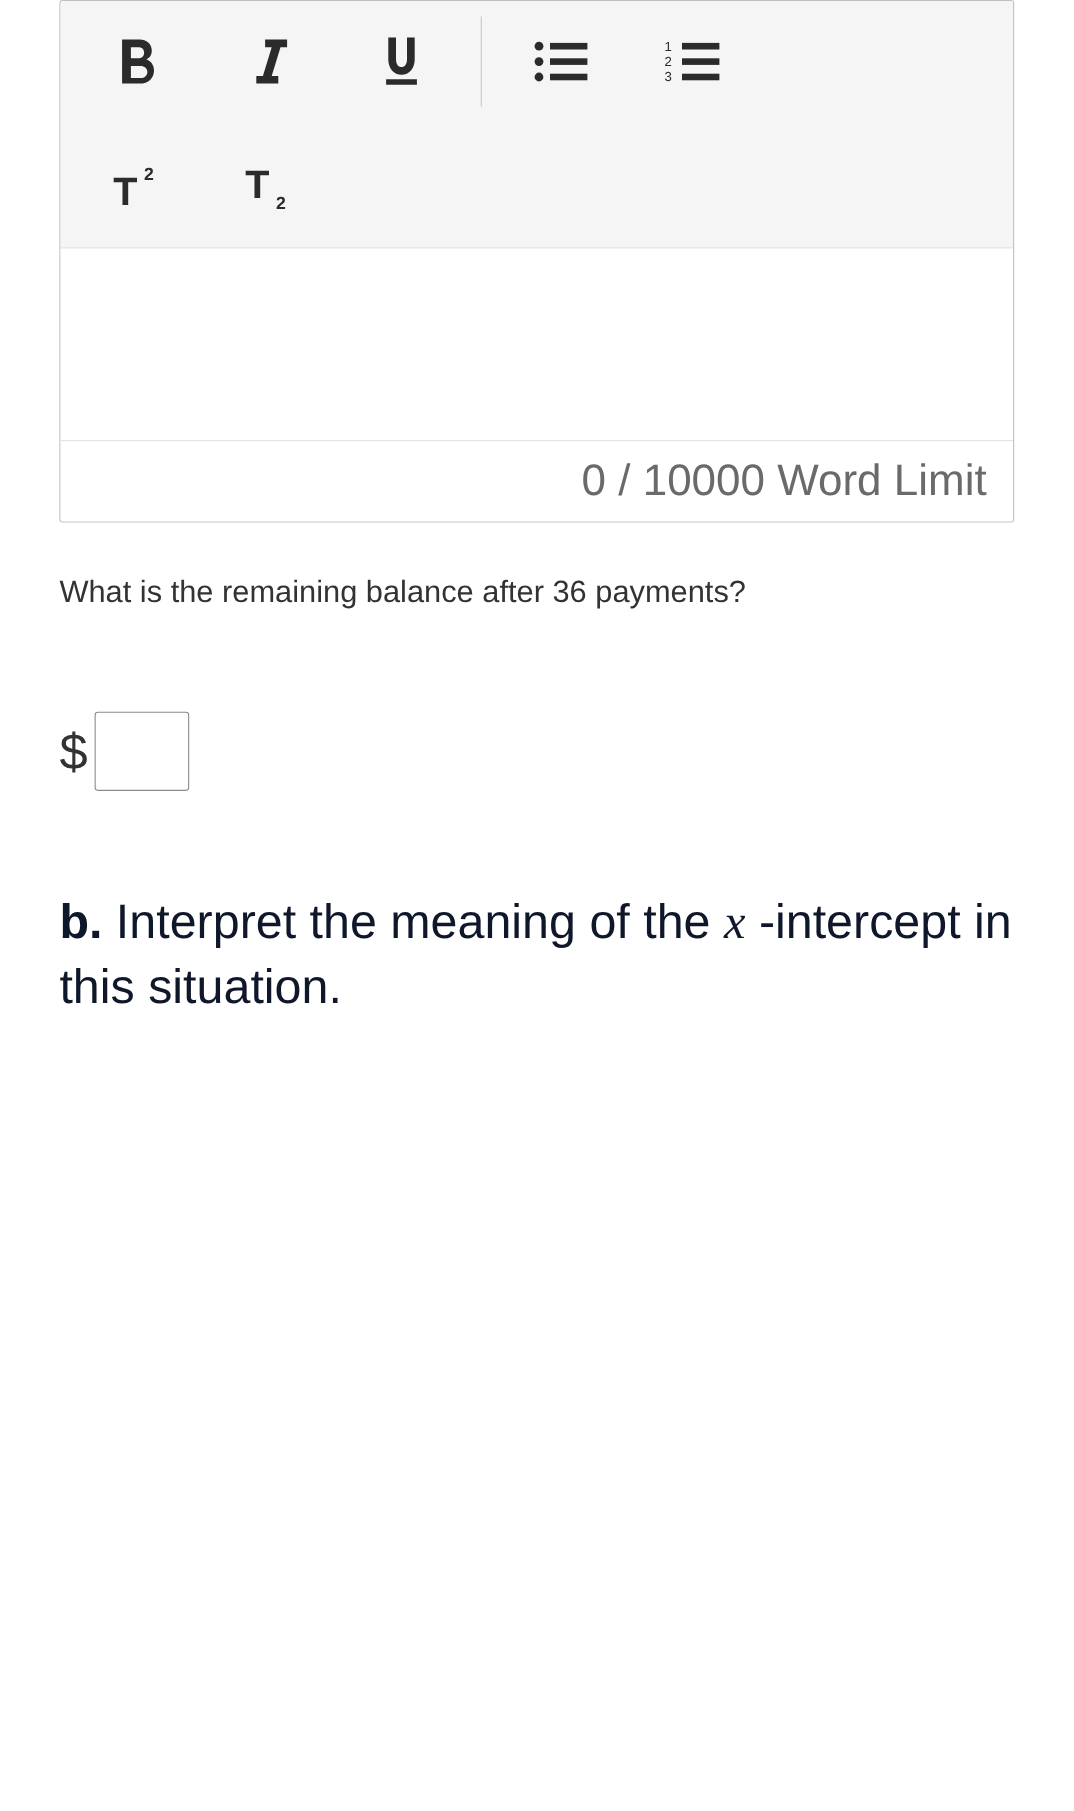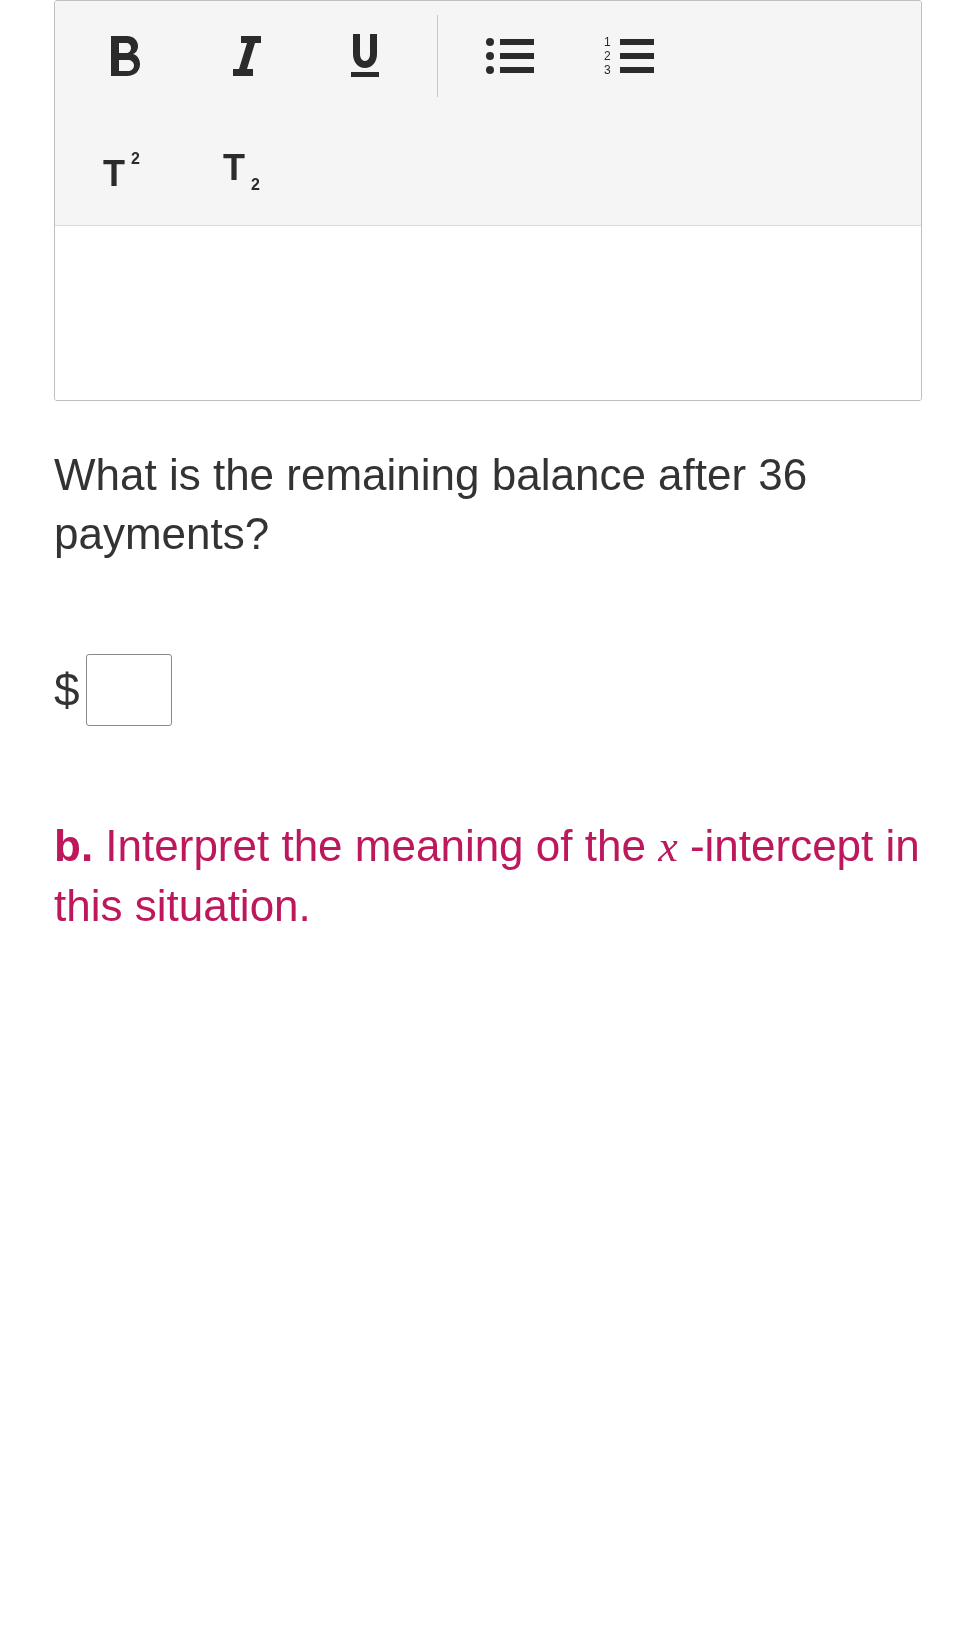--- a/index.html
+++ b/index.html
@@ -66,21 +66,21 @@
   }
   .editor-footer {
     border-top: 1px solid #e3e3e3;
     background: #fff;
     text-align: right;
     padding: 14px 24px;
     font-size: 40px;
     color: #6a6a6a;
   }
   .question2 {
-    font-size: 44px;
+    font-size: 28px;
     line-height: 1.35;
     margin: 44px 0 90px 0;
     color: #333;
   }
   .money-row {
     display: flex;
     align-items: center;
     font-size: 44px;
     margin-bottom: 90px;
   }
@@ -93,21 +93,21 @@
     width: 86px;
     height: 72px;
     border: 1px solid #8a8a8a;
     border-radius: 3px;
     font-size: 30px;
     padding: 4px 6px;
   }
   .part-b {
     font-size: 44px;
     line-height: 1.35;
-    color: #be185d;
+    color: #0f172a;
   }
   .part-b .lbl { font-weight: 700; }
 </style>
 </head>
 <body>
 
 <div class="page">
 
 
   <div class="editor">
@@ -173,20 +173,21 @@
           <span>
             <svg width="48" height="42" viewBox="0 0 48 42">
                 <text x="2" y="30" font-size="36" font-weight="700" font-family="Arial" fill="#2b2b2b">T</text>
                 <text x="30" y="40" font-size="16" font-weight="700" font-family="Arial" fill="#2b2b2b">2</text>
               </svg>
           </span>
         </div>
       </div>
     </div>
     <div class="editor-body" contenteditable="true" style=""></div>
+    <div class="editor-footer">0 / 10000 Word Limit</div>
   </div>
 
   <div class="question2">What is the remaining balance after 36 payments?</div>
 
   <div class="money-row">
     <span class="dollar">$</span>
     <input class="money-input" type="text" value="" style="">
   </div>
 
   <div class="part-b">

